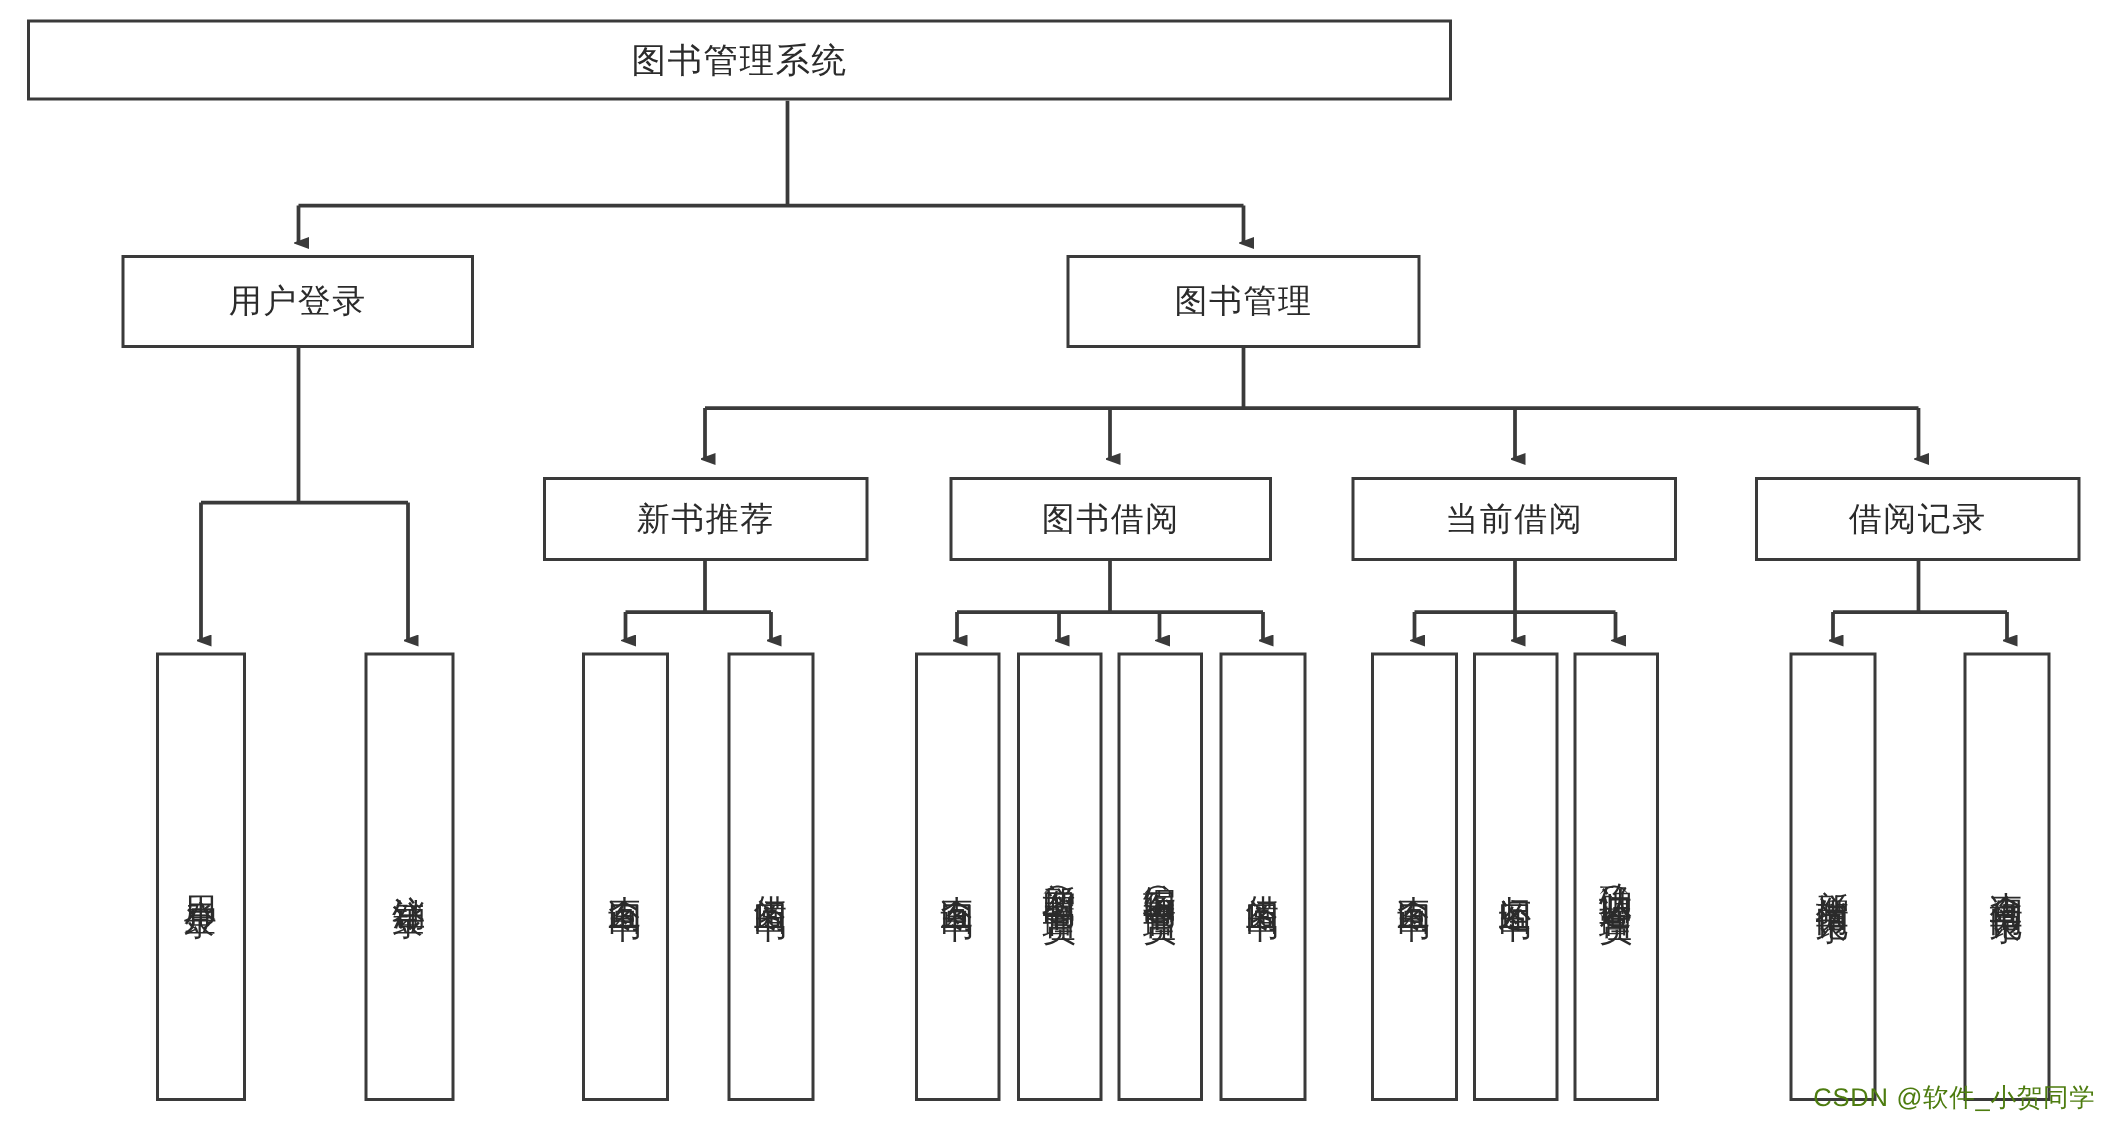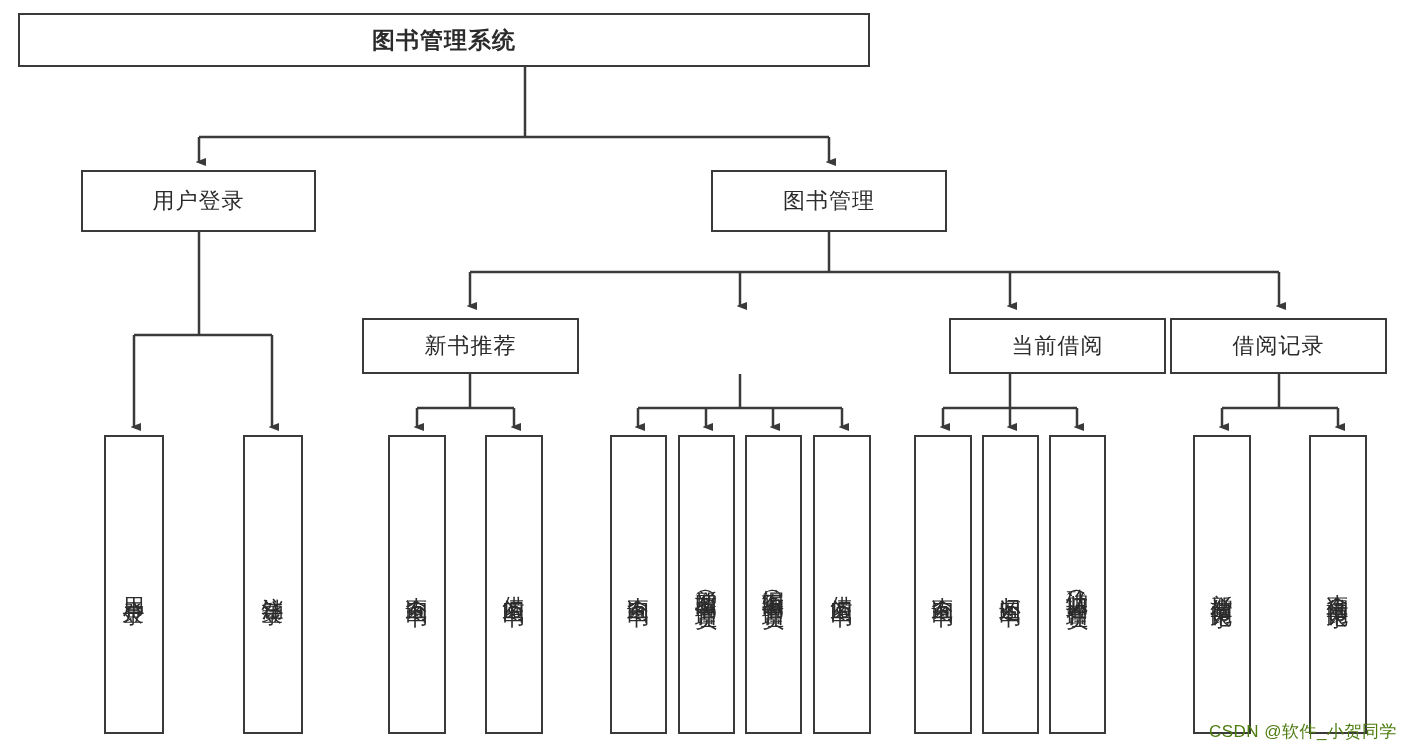--- a/index.html
+++ b/index.html
@@ -113,35 +113,38 @@
       <path d="M1010,408 L1010,427" marker-end="url(#arrow)"></path>
       <path d="M1077,408 L1077,427" marker-end="url(#arrow)"></path>
 
       <path d="M1279,374 L1279,408"></path>
       <path d="M1222,408 L1338,408"></path>
       <path d="M1222,408 L1222,427" marker-end="url(#arrow)"></path>
       <path d="M1338,408 L1338,427" marker-end="url(#arrow)"></path>
     </g>
   </svg>
 
-  <div class="node horiz root" style="left:18px; top:13px; width:852px; height:54px;font-weight:bold;">
+  <div class="node horiz root" style="left:18px; top:13px; width:950px; height:54px;">
     <span class="label">图书管理系统</span>
   </div>
 
   <div class="node horiz" style="left:81px; top:170px; width:235px; height:62px;">
     <span class="label">用户登录</span>
   </div>
   <div class="node horiz" style="left:711px; top:170px; width:236px; height:62px;">
     <span class="label">图书管理</span>
   </div>
 
   <div class="node horiz" style="left:362px; top:318px; width:217px; height:56px;justify-content:center;">
     <span class="label">新书推荐</span>
   </div>
-  <div class="node horiz" style="left:901px; top:318px; width:217px; height:56px;margin-left:48px;">
+  <div class="node horiz" style="left:633px; top:318px; width:215px; height:56px;">
+    <span class="label">图书借阅</span>
+  </div>
+  <div class="node horiz" style="left:901px; top:318px; width:217px; height:56px;">
     <span class="label">当前借阅</span>
   </div>
   <div class="node horiz" style="left:1170px; top:318px; width:217px; height:56px;font-family:Liberation Mono, monospace;">
     <span class="label">借阅记录</span>
   </div>
 
   <div class="node vert" style="left:104px; top:435px; width:60px; height:299px;">
     <span class="label">用户登录</span>
   </div>
   <div class="node vert" style="left:243px; top:435px; width:60px; height:299px;">

